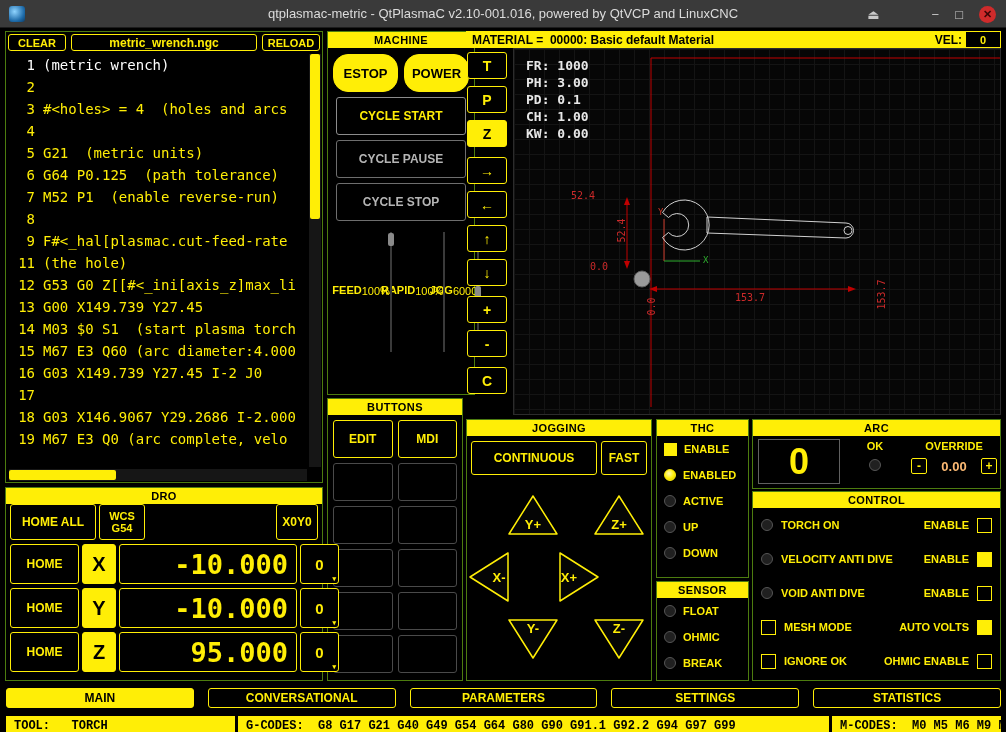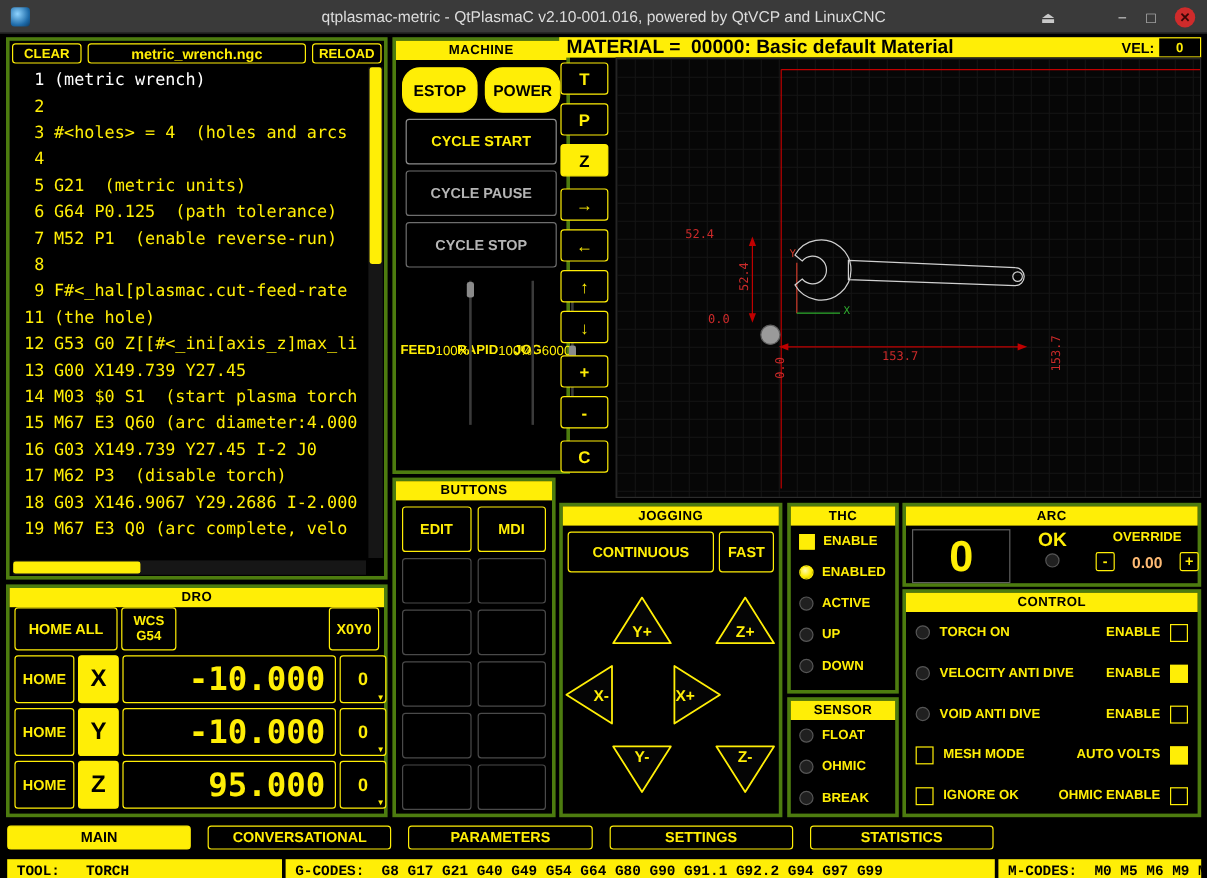--- a/index.html
+++ b/index.html
@@ -17,21 +17,21 @@
                 color:#dcdcdc; font-size:13px; white-space:nowrap; }
   .win-controls { position:absolute; right:10px; top:0; height:28px;
                   display:flex; align-items:center; gap:16px; }
   .win-glyph { color:#c8c8c8; font-size:13px; line-height:1; cursor:default; }
   .win-glyph.eject { margin-right:36px; }
   .close-btn { width:17px; height:17px; border-radius:50%; background:#cf2b2b;
                color:#3a0606; font-size:11px; font-weight:bold;
                display:flex; align-items:center; justify-content:center; }
 
   
-  .panel { position:absolute; background:#000; border:3px solid #4d7c0f; }
+  .panel { position:absolute; background:#000; border:1px solid #4d7c0f; }
   .phead { height:16px; background:#ffee06; color:#000; font-size:11px; font-weight:bold;
            display:flex; align-items:center; justify-content:center; letter-spacing:.4px; }
   .btn { display:flex; align-items:center; justify-content:center; background:#000;
          border:1px solid #ffee06; border-radius:3px; color:#ffee06;
          font-size:12px; font-weight:bold; }
   .btn.on { background:#ffee06; color:#000; }
 
   
   #file-panel { left:5px; top:31px; width:318px; height:452px; }
   .file-head { display:flex; gap:5px; padding:2px; }
@@ -79,21 +79,21 @@
   .tbtn { width:40px; height:27px; margin-bottom:7px; background:#000;
           border:1px solid #ffee06; border-radius:3px; color:#ffee06;
           font-size:14px; font-weight:bold;
           display:flex; align-items:center; justify-content:center; }
   .tbtn.gap { margin-top:10px; }
   .tbtn.active { background:#ffee06; color:#000; }
 
   
   #material-bar { position:absolute; left:466px; top:31px; width:535px; height:17px;
                   background:#ffee06; display:flex; align-items:center; }
-  .mat-text { color:#000; font-size:16px; font-weight:bold; margin-left:6px; flex:1;
+  .mat-text { color:#000; font-size:12px; font-weight:bold; margin-left:6px; flex:1;
               white-space:pre; }
   .vel-label { color:#000; font-size:12px; font-weight:bold; margin-right:4px; }
   .vel-box { width:34px; height:15px; margin-right:1px; background:#000; color:#ffee06;
              font-size:11px; font-weight:bold;
              display:flex; align-items:center; justify-content:center; }
 
   
   #preview { position:absolute; left:513px; top:48px; width:488px; height:367px;
              background-color:#060606; border:1px solid #2c2c2c;
              background-image:linear-gradient(#141414 1px, transparent 1px),
@@ -127,21 +127,21 @@
   .cbox { width:13px; height:13px; border:1px solid #ffee06; background:#000; flex:none; }
   .cbox.on { background:#ffee06; }
 
   
   #arc-panel { left:752px; top:419px; width:249px; height:70px; }
   .arc-body { position:relative; height:52px; }
   .arc-value { position:absolute; left:5px; top:3px; width:82px; height:45px;
                border:1px solid #606060; color:#ffee06; font-size:36px; font-weight:bold;
                display:flex; align-items:center; justify-content:center; }
   .ok-label { position:absolute; left:106px; top:4px; width:32px; text-align:center;
-              color:#ffee06; font-size:16px; font-weight:bold; }
+              color:#ffee06; font-size:11px; font-weight:bold; }
   .ok-led { position:absolute; left:116px; top:23px; }
   .ovr-label { position:absolute; left:158px; top:4px; width:86px; text-align:center;
                color:#ffee06; font-size:11px; font-weight:bold; }
   .ovr-row { position:absolute; left:158px; top:22px; width:86px;
              display:flex; align-items:center; justify-content:space-between; }
   .ovr-btn { width:16px; height:16px; border:1px solid #ffee06; border-radius:2px;
              color:#ffee06; font-size:12px; font-weight:bold;
              display:flex; align-items:center; justify-content:center; }
   .ovr-val { color:#fdba74; font-size:13px; font-weight:bold; }
 
@@ -155,32 +155,32 @@
   .cbox2.on { background:#ffee06; }
 
   
   #dro-panel { left:5px; top:487px; width:318px; height:194px; }
   .dro-top { display:flex; align-items:center; gap:3px; padding:0 4px 0; }
   .home-all { width:86px; height:36px; }
   .wcs-btn { width:46px; height:36px; flex-direction:column; line-height:12px; font-size:11px; }
   .dro-spacer { flex:1; }
   .x0y0 { width:42px; height:36px; }
   .dro-row { display:flex; align-items:center; gap:3px; padding:0 4px; margin-top:4px; }
-  .home-btn { width:50px; height:40px; flex:none; }
+  .home-btn { width:69px; height:40px; flex:none; }
   .axis-btn { width:34px; height:40px; font-size:20px; background:#ffee06; color:#000;
               border:1px solid #ffee06; flex:none; }
   .dro-val { width:178px; height:40px; border:1px solid #ffee06; border-radius:3px;
              color:#ffee06; font-family:"DejaVu Sans Mono", monospace; font-size:27px;
              font-weight:bold; display:flex; align-items:center; justify-content:flex-end;
              padding-right:8px; flex:none; }
   .zero-btn { width:39px; height:40px; position:relative; font-size:15px; flex:none; }
   .zero-chev { position:absolute; right:2px; bottom:0; font-size:7px; }
 
   
-  #tabs { position:absolute; left:6px; top:688px; width:822px; height:20px;
+  #tabs { position:absolute; left:6px; top:688px; width:995px; height:20px;
           display:flex; gap:14px; }
   .tab { flex:1; border:1px solid #ffee06; border-radius:3px; background:#000;
          color:#ffee06; font-size:12px; font-weight:bold;
          display:flex; align-items:center; justify-content:center; }
   .tab.active { background:#ffee06; color:#000; }
   .status-seg { position:absolute; top:716px; height:19px; background:#ffee06;
                 color:#000; font-size:12px; font-weight:bold;
                 display:flex; align-items:center; padding-left:8px; white-space:pre;font-family:Liberation Mono, monospace; }
   #seg-tool { left:6px; width:229px; }
   #seg-gcodes { left:238px; width:591px; }
@@ -215,21 +215,21 @@
       <div class="gline"><span class="gnum">6</span><span class="gtxt">G64 P0.125  (path tolerance)</span></div>
       <div class="gline"><span class="gnum">7</span><span class="gtxt">M52 P1  (enable reverse-run)</span></div>
       <div class="gline"><span class="gnum">8</span><span class="gtxt"></span></div>
       <div class="gline"><span class="gnum">9</span><span class="gtxt">F#&lt;_hal[plasmac.cut-feed-rate</span></div>
       <div class="gline"><span class="gnum">11</span><span class="gtxt">(the hole)</span></div>
       <div class="gline"><span class="gnum">12</span><span class="gtxt">G53 G0 Z[[#&lt;_ini[axis_z]max_li</span></div>
       <div class="gline"><span class="gnum">13</span><span class="gtxt">G00 X149.739 Y27.45</span></div>
       <div class="gline"><span class="gnum">14</span><span class="gtxt">M03 $0 S1  (start plasma torch</span></div>
       <div class="gline"><span class="gnum">15</span><span class="gtxt">M67 E3 Q60 (arc diameter:4.000</span></div>
       <div class="gline"><span class="gnum">16</span><span class="gtxt">G03 X149.739 Y27.45 I-2 J0</span></div>
-      <div class="gline"><span class="gnum">17</span><span class="gtxt">M62 P3  (disable torch)</span></div>
+      <div class="gline"><span class="gnum">17</span></div>
       <div class="gline"><span class="gnum">18</span><span class="gtxt">G03 X146.9067 Y29.2686 I-2.000</span></div>
       <div class="gline"><span class="gnum">19</span><span class="gtxt">M67 E3 Q0 (arc complete, velo</span></div>
     </div>
   <div class="vscroll">
     <div class="vthumb"></div>
   </div>
   <div class="hscroll">
     <div class="hthumb"></div>
   </div>
 </div>
@@ -323,20 +323,25 @@
     </g>
     <line x1="150" y1="212" x2="150" y2="170" stroke="#cc3a2a"></line>
     <line x1="150" y1="212" x2="186" y2="212" stroke="#2fae2f"></line>
     <circle cx="128" cy="230" r="8" fill="#9a9a9a" stroke="#5f5f5f"></circle>
     <g fill="none" stroke="#d0d0d0" stroke-width="1">
       <path d="M 148.5 163.5 A 25 25 0 1 1 148.5 188.5 L 154.5 183.5 A 11.5 11.5 0 1 0 154.5 168.5 Z"></path>
       <path d="M 193 168 L 332 174 A 7.5 7.5 0 0 1 332 189 L 193 184 Z"></path>
       <circle cx="334" cy="181.5" r="4"></circle>
     </g>
   </svg>
+  <div class="params">FR: 1000
+PH: 3.00
+PD: 0.1
+CH: 1.00
+KW: 0.00</div>
   <span class="dim-label" style="left:57px; top:141px;">52.4</span>
   <span class="dim-label rot" style="left:95px; top:176px;">52.4</span>
   <span class="dim-label" style="left:76px; top:212px;">0.0</span>
   <span class="dim-label" style="left:221px; top:243px;">153.7</span>
   <span class="dim-label rot" style="left:352px; top:240px;">153.7</span>
   <span class="dim-label rot" style="left:128px; top:252px;">0.0</span>
   <span class="axis-label" style="left:144px; top:158px; color:#cc3a2a;">Y</span>
   <span class="axis-label" style="left:189px; top:206px; color:#2fae2f;">X</span>
 </div>
 

